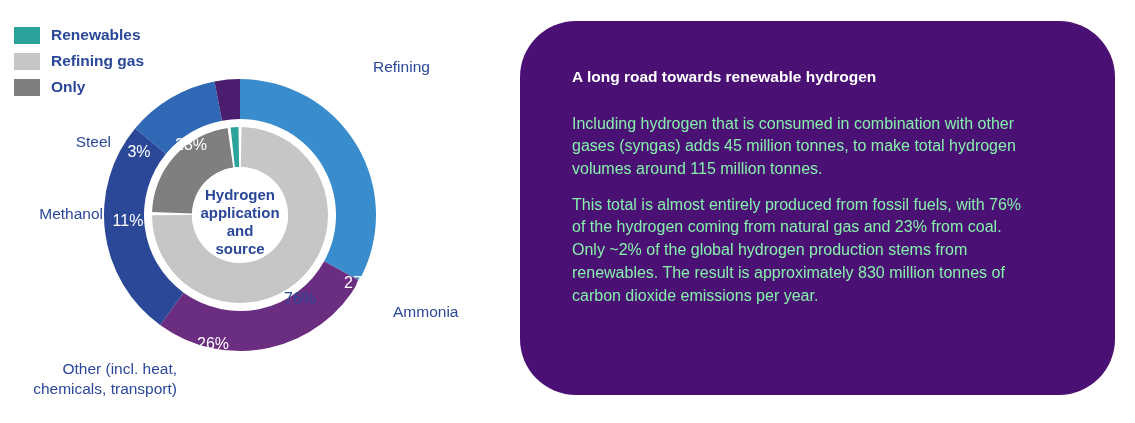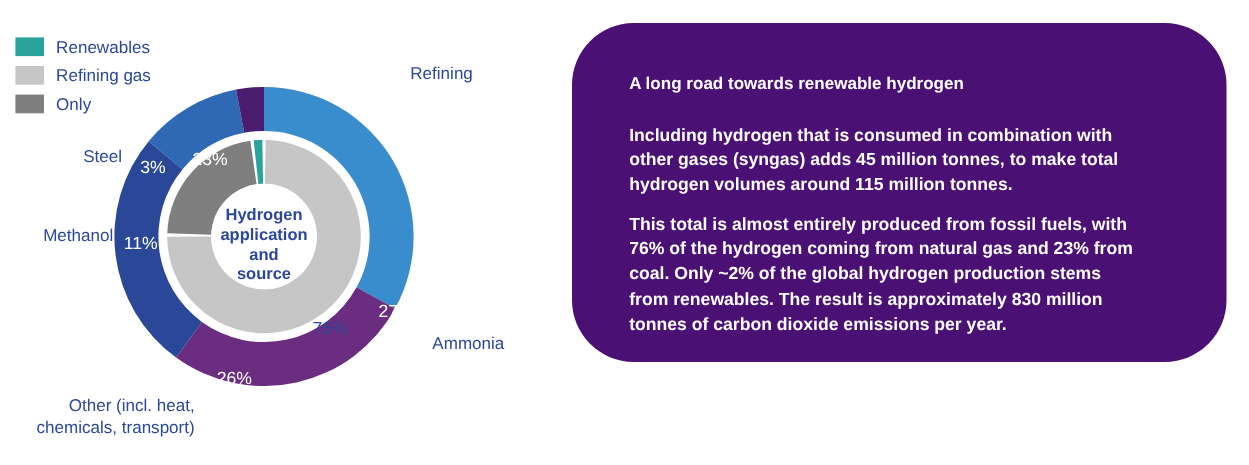--- a/index.html
+++ b/index.html
@@ -19,23 +19,24 @@
 
   
   #legend {
     position: absolute;
     left: 14px;
     top: 27px;
     width: 190px;
   }
   .legend-row {
     display: flex;
-    align-items: flex-end;
+    align-items: flex-start;
     height: 24px;
     margin-bottom: 2px;
+    font-weight: bold;
   }
   .legend-swatch {
     width: 26px;
     height: 17px;
     flex: 0 0 auto;
     margin-right: 11px;
   }
   .legend-label {
     font-size: 15.5px;
     color: #2b4898;
@@ -77,39 +78,38 @@
     font-weight: bold;
     fill: #2b4898;
   }
 
   
   #info-panel {
     position: absolute;
     left: 520px;
     top: 21px;
     width: 595px;
-    height: 308px;
+    height: 374px;
     background: #4a1073;
     border-radius: 56px;
     box-sizing: border-box;
     padding: 47px 79px 0 52px;
   }
   #panel-heading {
     color: #ffffff;
     font-size: 15.5px;
     font-weight: bold;
     margin: 0 0 26px 0;
     line-height: 1.2;
   }
   .panel-para {
-    color: #ffffff;
+    color: #86efac;
     font-size: 16px;
     line-height: 1.42;
     margin: 0 0 13px 0;
-    font-weight: bold;
   }
   .panel-para:last-child {
     margin-bottom: 10px;
   }
 </style>
 </head>
 <body>
 
 <div id="legend">
 

